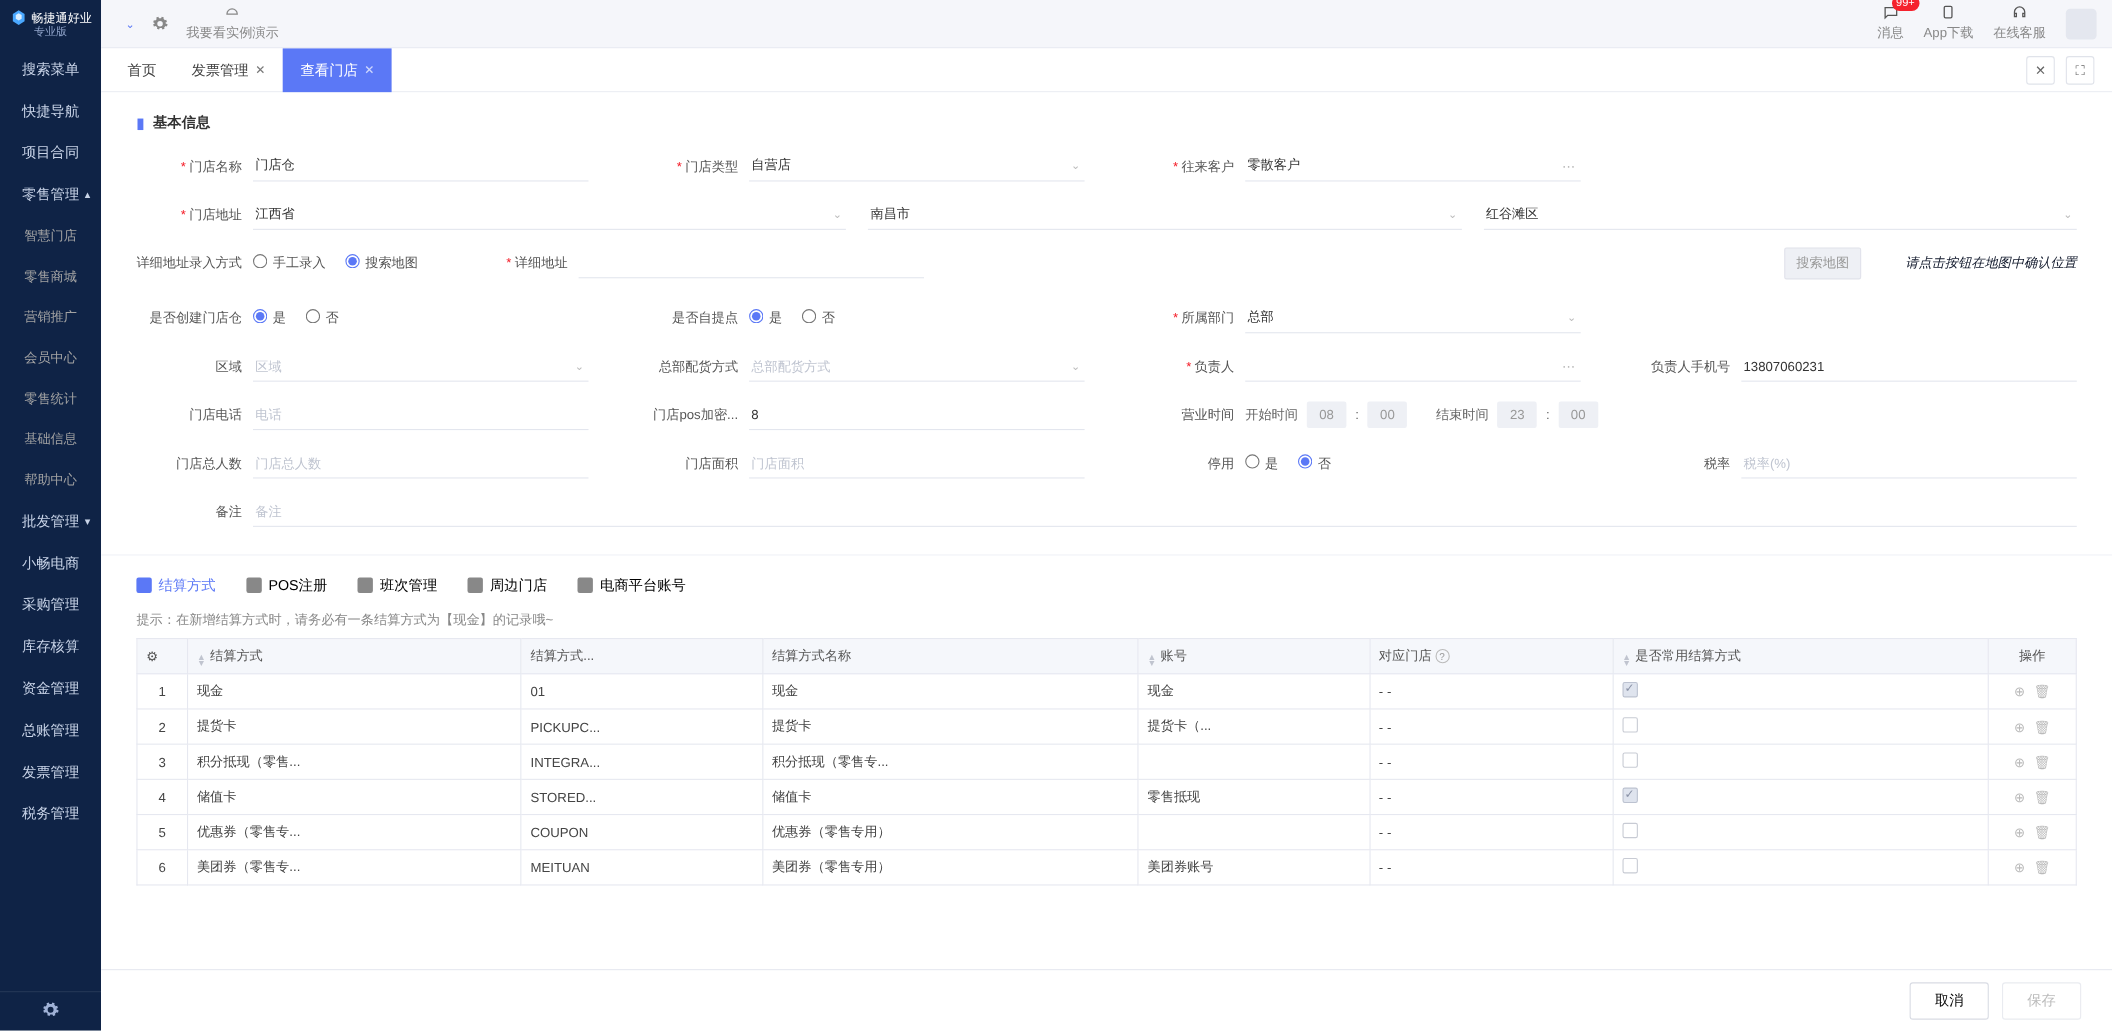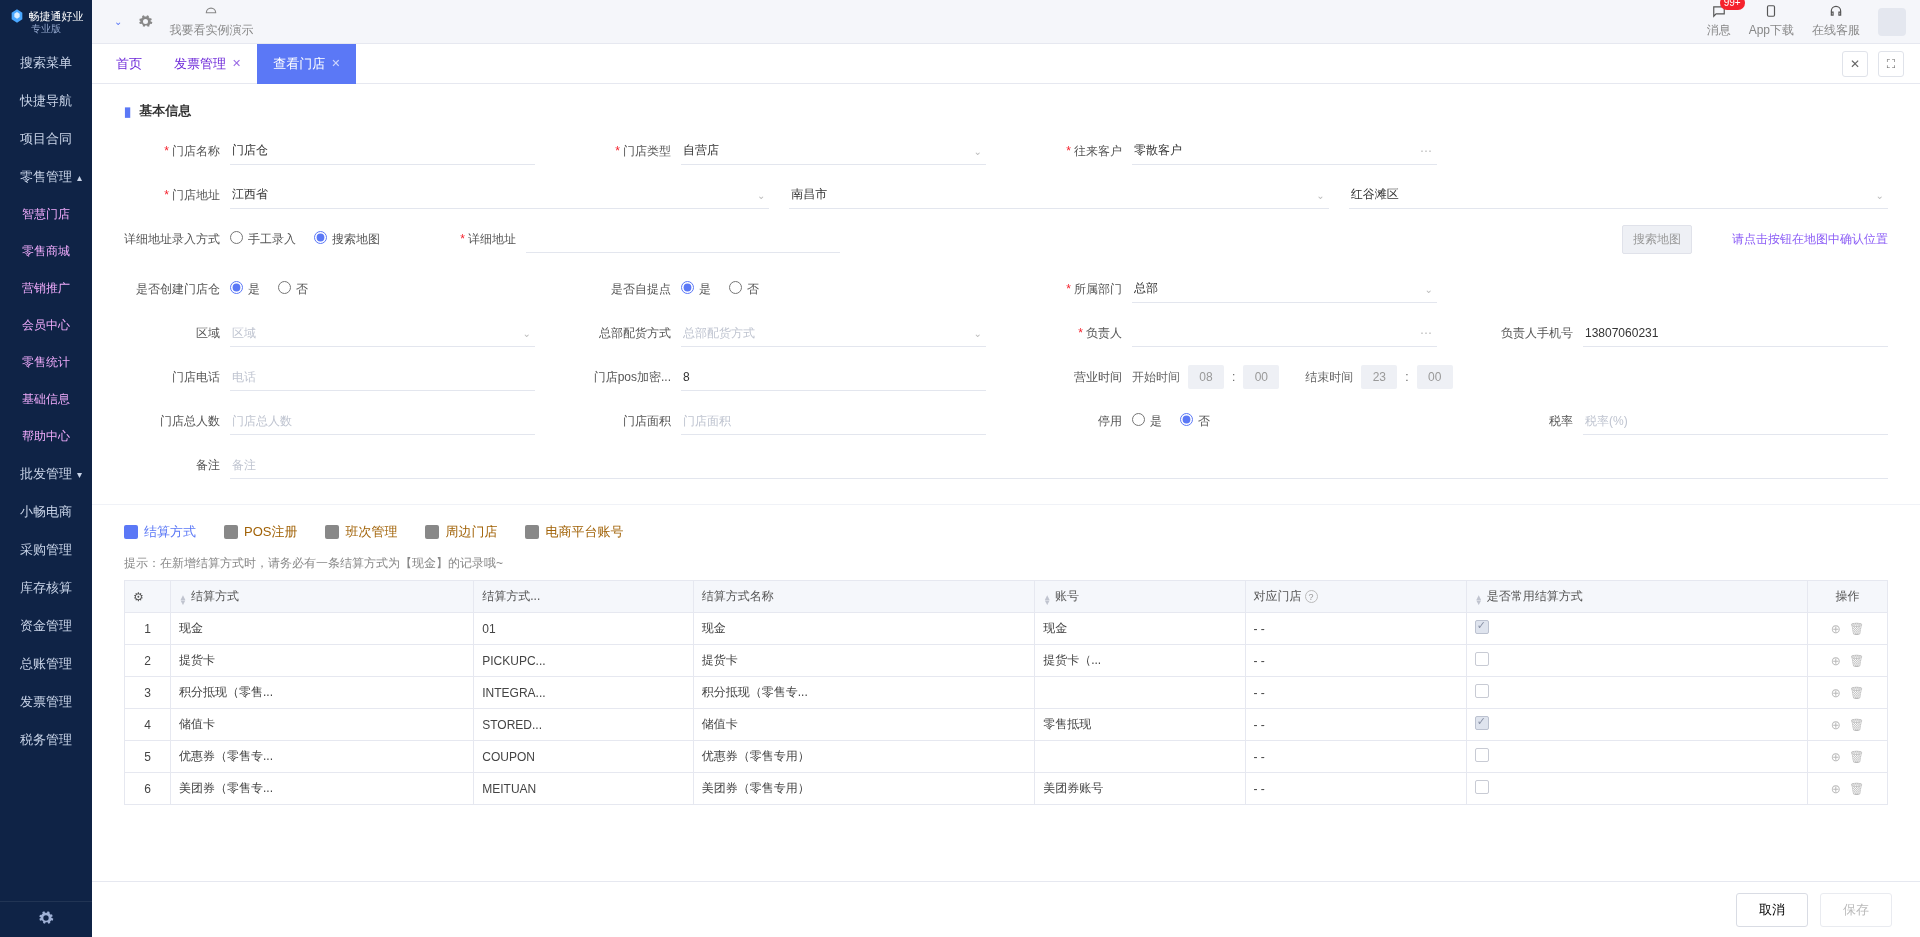--- a/index.html
+++ b/index.html
@@ -9,39 +9,39 @@
 
 .sidebar { width: 92px; background: #0f2346; color: #c9d4e8; display: flex; flex-direction: column; flex-shrink: 0; }
 .logo-area { height: 44px; display: flex; align-items: center; justify-content: center; flex-direction: column; background: #0f2346; }
 .logo-area .logo-row { display: flex; align-items: center; gap: 4px; }
 .logo-icon { width: 16px; height: 16px; display: inline-flex; }
 .logo-text { font-size: 11px; color: #fff; }
 .logo-sub { font-size: 10px; color: #8fa3c9; margin-top: -2px; }
 .side-nav { flex: 1; overflow-y: auto; }
 .side-item { padding: 10px 0; text-align: center; font-size: 13px; cursor: pointer; position: relative; }
 .side-item .caret { position: absolute; right: 10px; top: 50%; transform: translateY(-50%); font-size: 10px; }
-.side-item.sub { font-size: 12px; color: #f0abfc; text-align: center; }
+.side-item.sub { font-size: 12px; color: #a3a3a3; text-align: center; }
 .side-footer { height: 36px; display: flex; align-items: center; justify-content: center; border-top: 1px solid rgba(255,255,255,0.08); }
 
 
 .main { flex: 1; display: flex; flex-direction: column; background: #fff; min-width: 0; }
 .topbar { height: 44px; background: #f5f6fa; display: flex; align-items: center; padding: 0 14px; gap: 16px; border-bottom: 1px solid #e6e8f0; }
 .org-select { display: flex; align-items: center; gap: 8px; color: #666; }
 .org-name { color: #333; font-weight: 500; }
 .org-chev { color: #5b78f6; font-size: 10px; }
 .top-icon { color: #888; cursor: pointer; display: inline-flex; align-items: center; gap: 4px; flex-direction: column; }
 .topbar-spacer { flex: 1; }
 .top-right { display: flex; align-items: center; gap: 18px; font-size: 12px; color: #444; }
 .msg-wrap { position: relative; }
 .badge { position: absolute; top: -8px; right: -14px; background: #f5222d; color: #fff; border-radius: 8px; padding: 0 4px; font-size: 10px; line-height: 14px; }
 .avatar-blk { width: 28px; height: 28px; background: #e4e7ef; border-radius: 4px; }
 
 
 .tabs-row { height: 40px; display: flex; align-items: center; background: #fff; border-bottom: 1px solid #e6e8f0; padding: 0 8px; }
-.tab { padding: 0 16px; height: 40px; display: flex; align-items: center; gap: 6px; font-size: 13px; color: #6d28d9; cursor: pointer; }
+.tab { padding: 0 16px; height: 40px; display: flex; align-items: center; gap: 6px; font-size: 13px; color: #404040; cursor: pointer; }
 .tab.active { background: #5b78f6; color: #fff; }
 .tab .close-x { font-size: 11px; opacity: .7; }
 .tabs-right { margin-left: auto; display: flex; gap: 10px; padding-right: 8px; }
 .tabs-right .ibtn { width: 26px; height: 26px; display: flex; align-items: center; justify-content: center; border: 1px solid #e0e3ea; border-radius: 3px; color: #666; }
 
 
 .content { flex: 1; overflow-y: auto; background: #fff; padding: 18px 0 80px; }
 .section-title { display: flex; align-items: center; gap: 8px; padding: 0 32px 14px; font-size: 13px; font-weight: 600; color: #333; }
 .sec-ico { color: #5b78f6; }
 
@@ -60,27 +60,27 @@
 .addr-row .form-item { min-width: 300px; justify-content: space-between; }
 .sel3 { display: flex; gap: 20px; flex:1; }
 .sel3 .selbox { position:relative; flex:1; }
 
 .radio-grp { display: flex; gap: 18px; align-items:center; }
 .radio { display: inline-flex; align-items: flex-start; gap: 5px; color:#555; }
 .radio input { accent-color: #5b78f6; }
 
 .addr-detail-row { display:flex; align-items:center; gap: 40px; padding: 0 32px 16px 32px; }
 .addr-btn { background:#eef0f5; border:1px solid #e0e2ea; color:#999; padding:5px 10px; font-size:12px; border-radius:2px; }
-.addr-hint { color:#8b5cf6; }
+.addr-hint { color:#0f172a;font-style:italic; }
 
 .time-row { display:flex; align-items:center; gap:8px; color:#666; }
 .time-box { width:36px; height:24px; background:#eef0f5; display:flex; align-items:center; justify-content:center; border-radius:2px; color:#999; }
 
 .sub-tabs { display:flex; align-items:center; gap: 28px; padding: 18px 32px 10px; border-top:1px solid #f0f2f7; margin-top:12px; }
-.sub-tab { display:flex; align-items:center; gap:6px; font-size:13px; color:#a16207; cursor:pointer; }
+.sub-tab { display:flex; align-items:center; gap:6px; font-size:13px; color:#000000; cursor:pointer; }
 .sub-tab.active { color:#5b78f6; }
 .sub-tab .sub-ico { width:14px; height:14px; background:#888; border-radius:2px; display:inline-block; }
 .sub-tab.active .sub-ico { background:#5b78f6; }
 
 .tip-row { padding: 4px 32px 8px; color:#888; font-size:12px; }
 
 .tbl-wrap { padding: 0 32px; }
 .tbl { width:100%; border:1px solid #e6e8f0; border-collapse:collapse; }
 .tbl th, .tbl td { border:1px solid #e6e8f0; padding:7px 8px; font-size:12px; text-align:left; color:#444; }
 .tbl thead th { background:#f5f7fb; font-weight:500; color:#555; }

